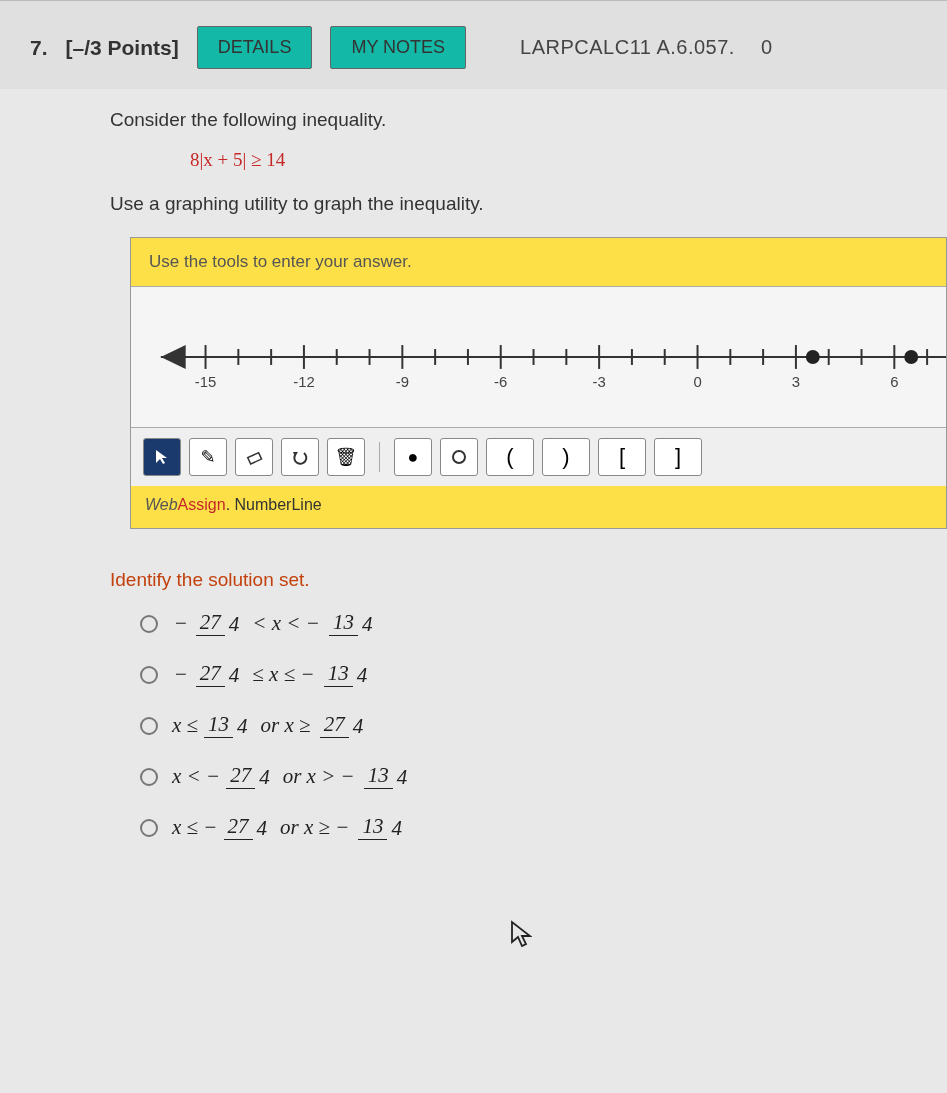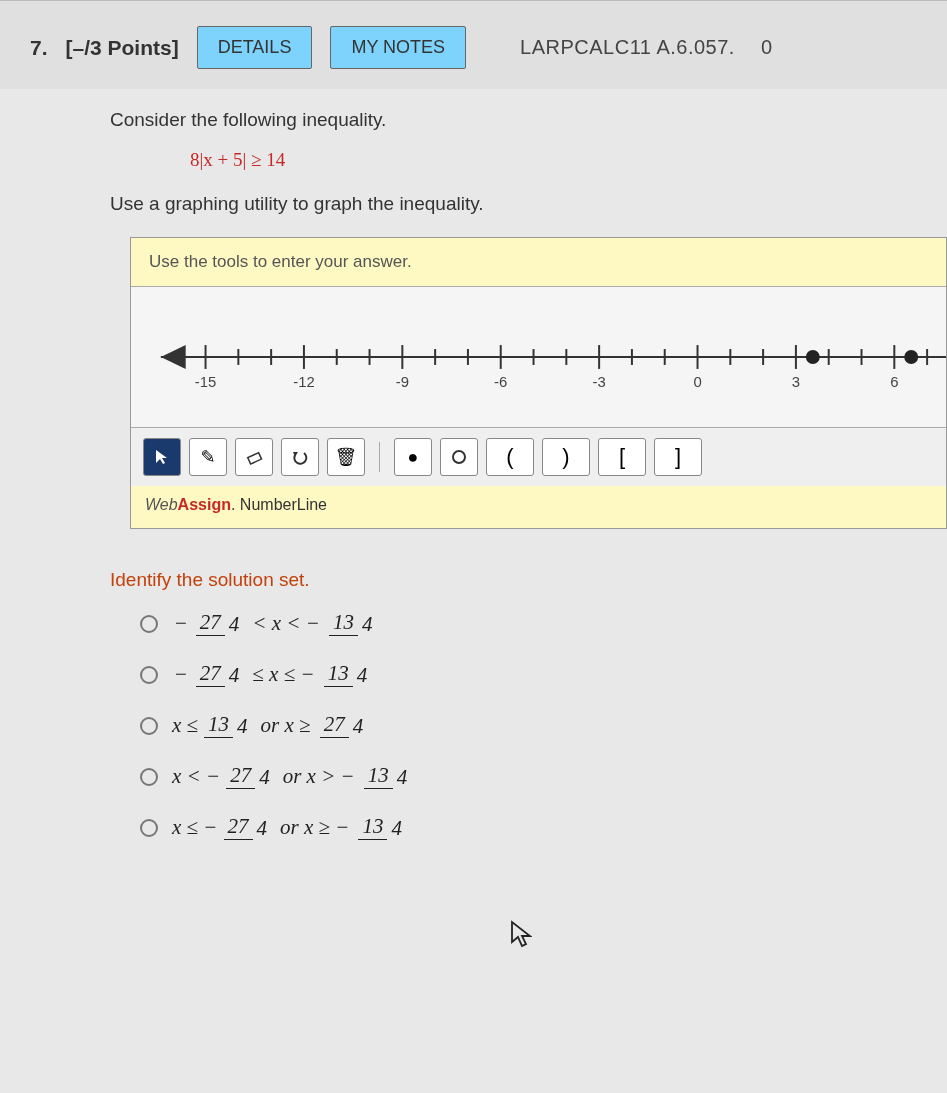--- a/index.html
+++ b/index.html
@@ -16,38 +16,38 @@
     align-items: center;
     gap: 18px;
     padding: 25px 20px 20px 30px;
     background: #e0e0e0;
     border-top: 1px solid #bbb;
   }
   .qnum { font-size: 21px; font-weight: bold; color: #333; }
   .points { font-size: 21px; font-weight: bold; color: #333; }
   .btn {
     border: 1.5px solid #666;
-    background: #7dd3fc;
+    background: #14b8a6;
     padding: 10px 20px;
     font-size: 18px;
     color: #333;
     border-radius: 2px;
     cursor: pointer;
   }
   .ref { font-size: 20px; color: #444; font-weight: 500; margin-left: 36px; letter-spacing: 0.5px;}
   .content {
     padding: 20px 0 0 110px;
     background: #e8e8e8;
   }
   .prompt { font-size: 19px; color: #333; margin-bottom: 18px; }
   .ineq { font-size: 19px; color: #c62828; margin-left: 80px; margin-bottom: 22px; font-family: 'Times New Roman', serif; }
   .instr { font-size: 19px; color: #333; margin-bottom: 22px; }
   .tool-panel {
     border: 1px solid #999;
-    background: #fef9c3;
+    background: #fde047;
     margin-left: 20px;
     margin-right: 0;
     padding: 0;
   }
   .tool-header {
     padding: 14px 18px;
     font-size: 17px;
     color: #555;
     border-bottom: 1px solid #aaa;
   }
@@ -75,21 +75,21 @@
     border-radius: 3px;
   }
   .tool.active { background: #1a3a6e; color: #fff; }
   .divider { width: 1px; height: 30px; background: #aaa; margin: 0 6px; }
   .brand {
     padding: 10px 14px 14px 14px;
     font-size: 16px;
     color: #333;
   }
   .brand .web { color: #555; font-style: italic; }
-  .brand .assign { color: #c62828; font-weight: bold; margin-top: 24px; }
+  .brand .assign { color: #c62828; font-weight: normal; margin-top: 24px; }
   .brand .nl { color: #333; }
   .identify { font-size: 19px; color: #c2410c; margin: 40px 0 20px 0; }
   .options { margin-left: 30px; }
   .option {
     display: flex;
     align-items: center;
     gap: 14px;
     margin-bottom: 26px;
     font-family: 'Times New Roman', serif;
     font-size: 21px;

